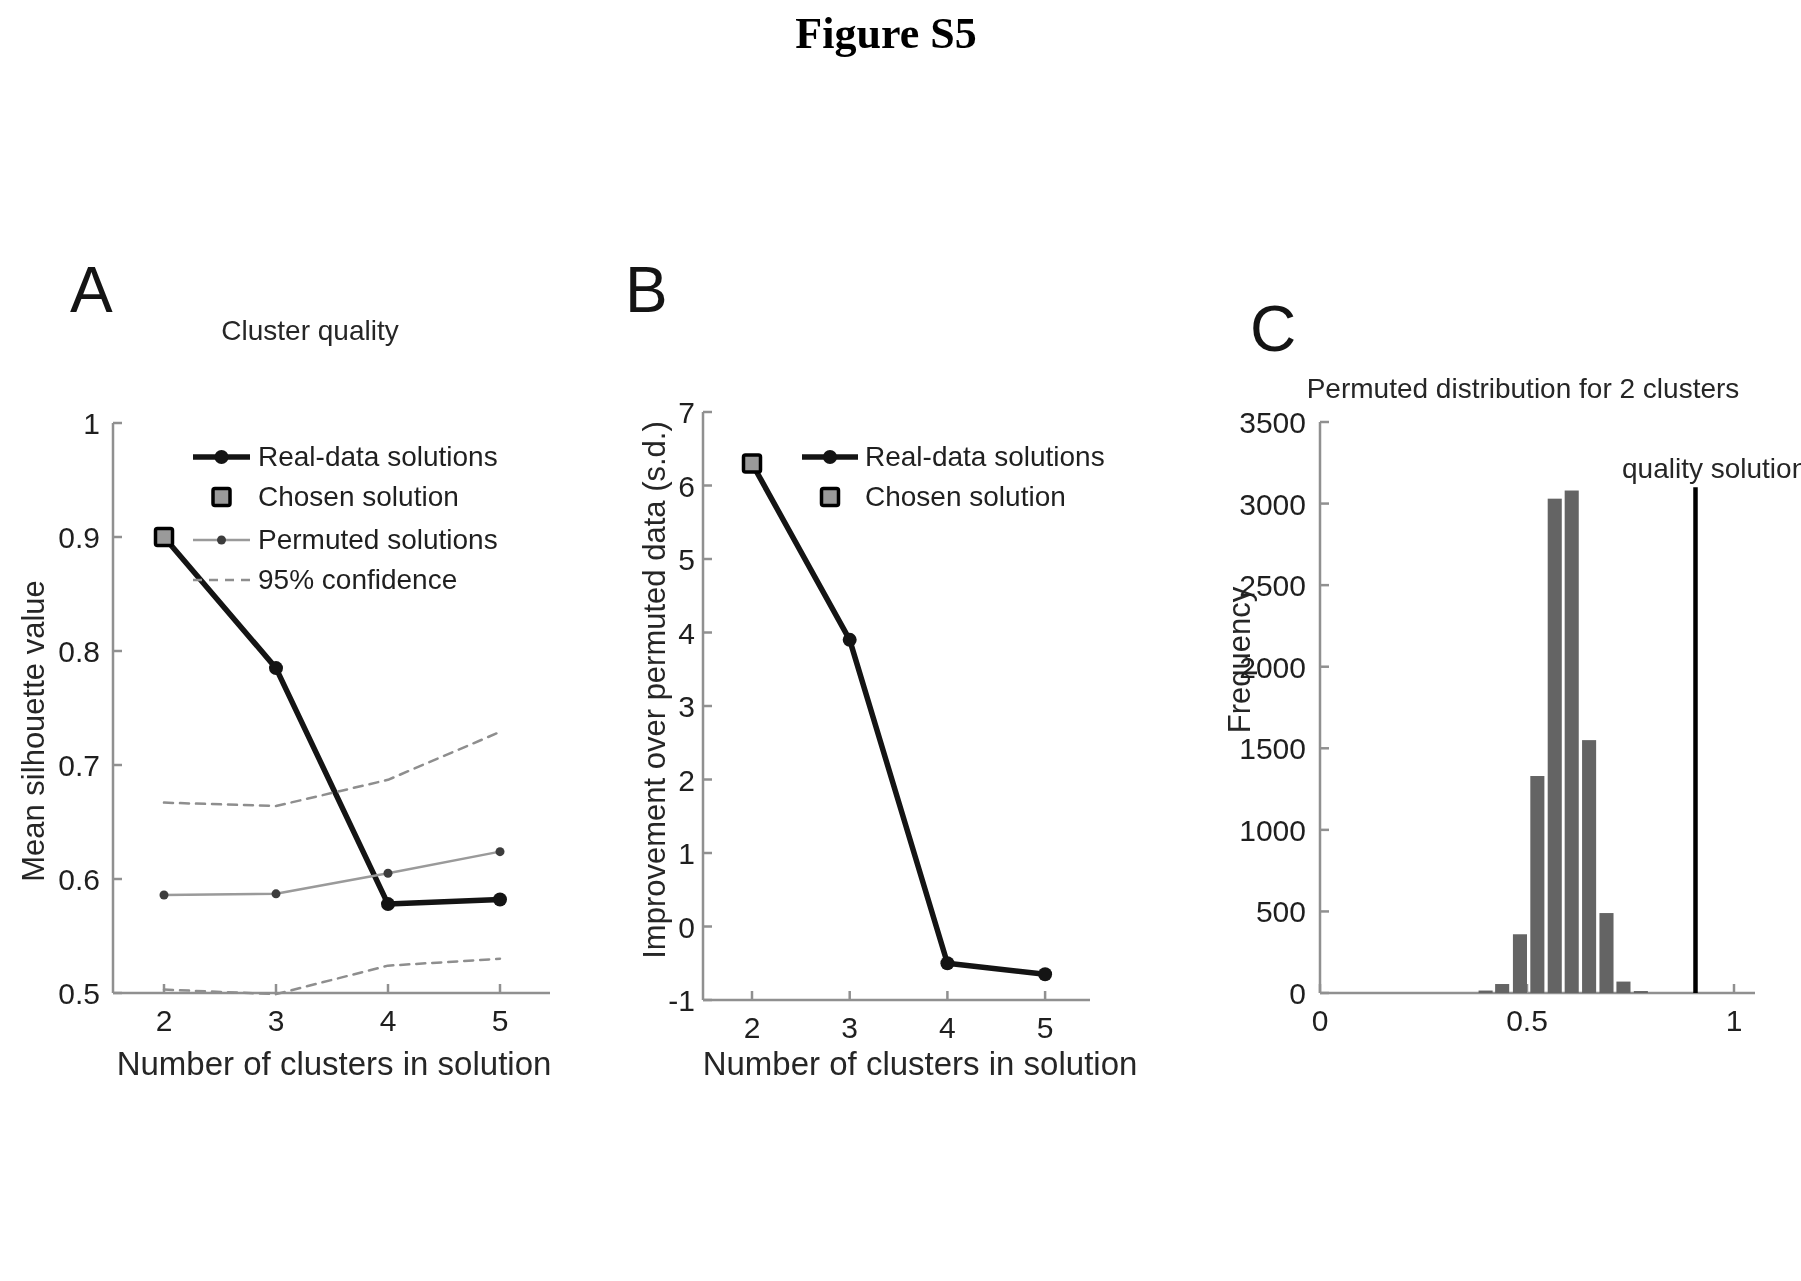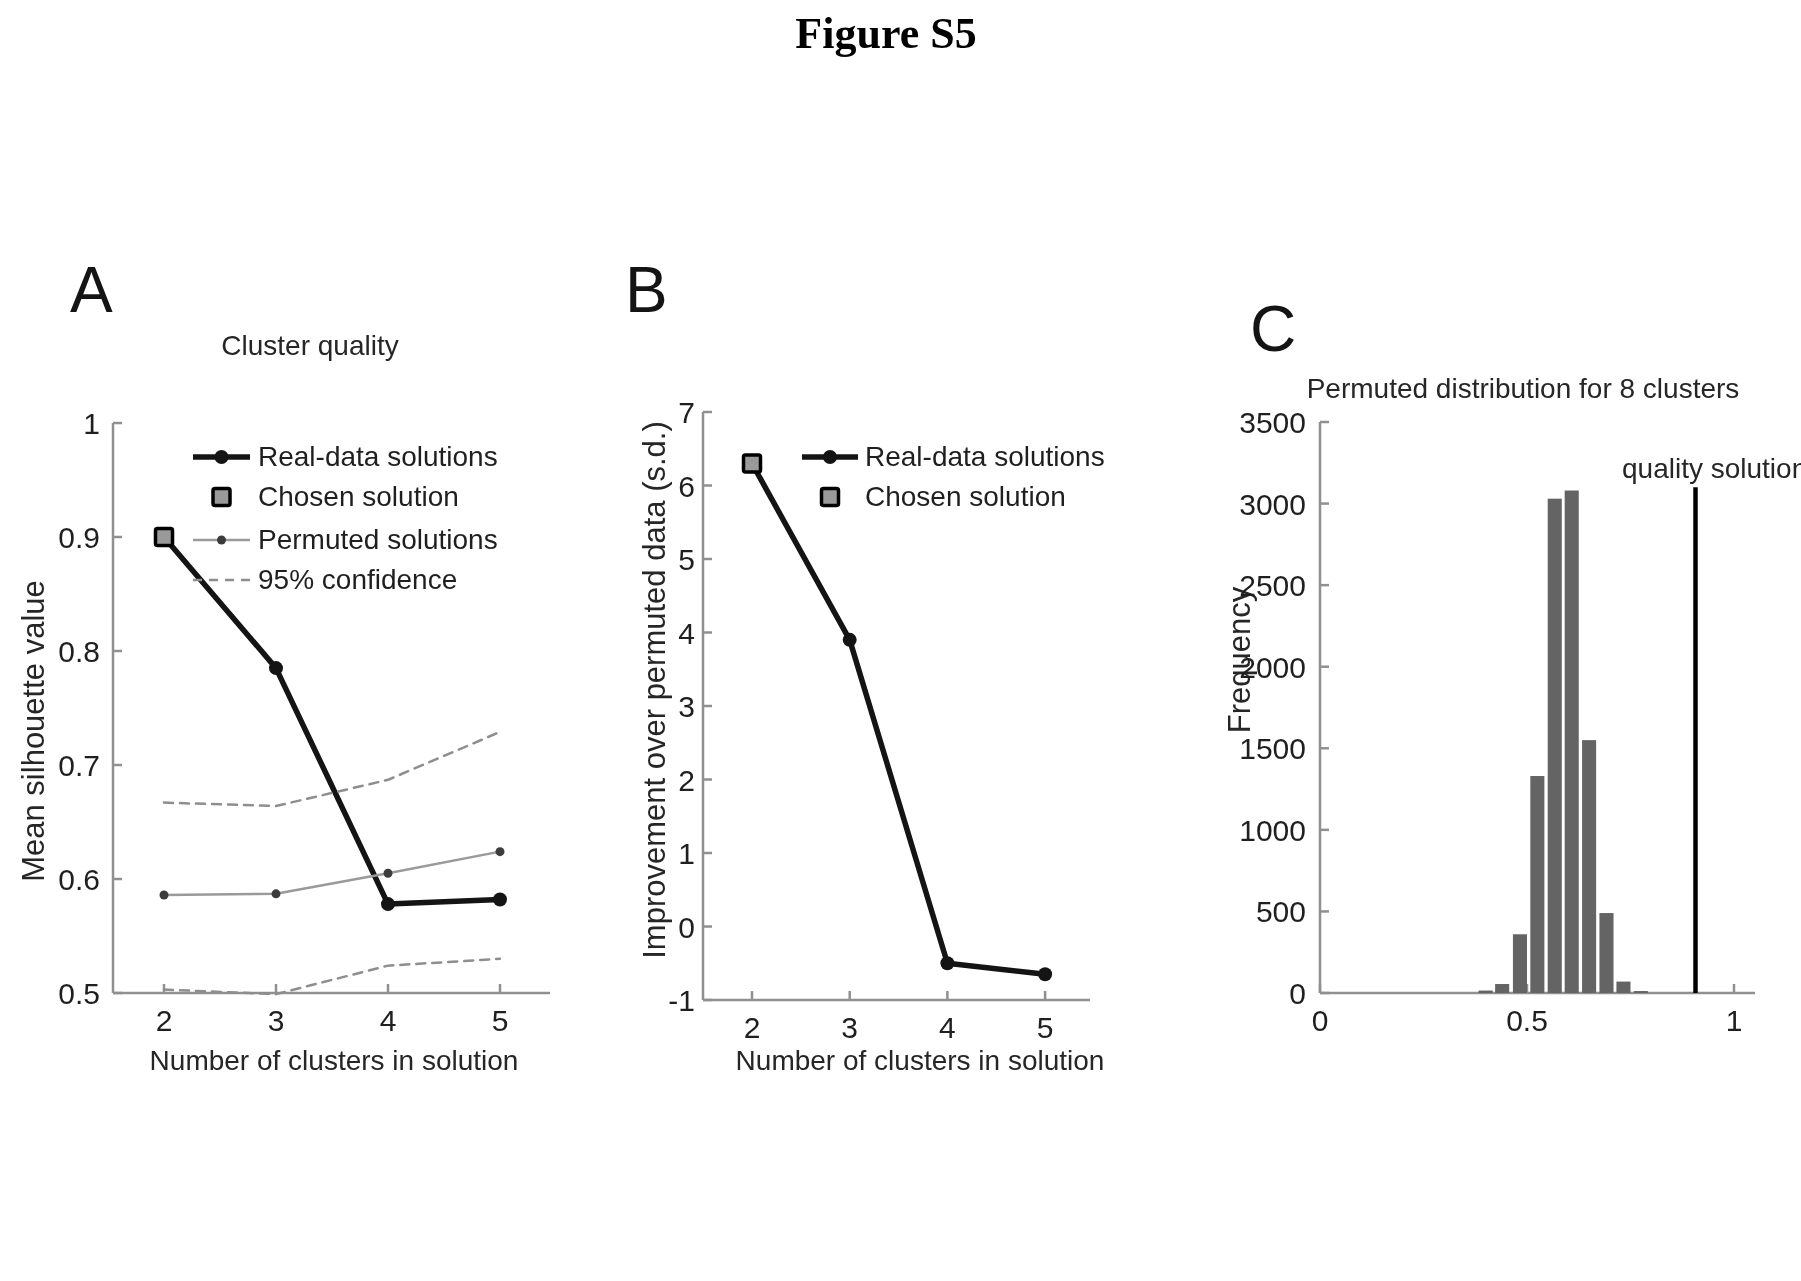--- a/index.html
+++ b/index.html
@@ -7,39 +7,39 @@
         font-family:"Liberation Sans","DejaVu Sans",sans-serif;color:#1f1f1f;}
   .fig-title{position:absolute;top:8px;left:886px;transform:translateX(-50%);
         font-family:"Liberation Serif","DejaVu Serif",serif;font-weight:bold;
         font-size:44px;color:#000;white-space:nowrap;}
   .panel{position:absolute;top:255px;height:840px;}
   #panelA{left:20px;width:560px;}
   #panelB{left:565px;width:545px;}
   #panelC{left:1110px;width:691px;}
   .panel-letter{position:absolute;font-size:64px;line-height:1;color:#141414;}
   .chart-title{position:absolute;font-size:28px;color:#262626;transform:translateX(-50%);white-space:nowrap;}
-  .x-axis-label{position:absolute;font-size:28px;color:#262626;transform:translateX(-50%);white-space:nowrap;}
+  .x-axis-label{position:absolute;font-size:33px;color:#262626;transform:translateX(-50%);white-space:nowrap;}
   .y-axis-label{position:absolute;font-size:31px;color:#262626;text-align:center;
         transform:rotate(-90deg);white-space:nowrap;}
   .annotation{position:absolute;font-size:28px;color:#262626;white-space:nowrap;}
   .plot-svg{position:absolute;left:0;top:0;}
   svg text{font-family:"Liberation Sans","DejaVu Sans",sans-serif;fill:#1f1f1f;}
   svg .tick-label{font-size:30px;}
   svg .legend-label{font-size:28px;}
 </style>
 </head>
 <body>
 
 <div class="page">
 
   <div class="fig-title">Figure S5</div>
 
   <section class="panel" id="panelA">
     <div class="panel-letter" style="left:50px;top:3px">A</div>
-    <div class="chart-title" style="left:290px;top:75px">Cluster quality</div>
+    <div class="chart-title" style="left:290px;top:60px">Cluster quality</div>
     <div class="y-axis-label" style="width:500px;height:32px;left:-238px;top:460px">Mean silhouette value</div>
     <div class="x-axis-label" style="left:314px;top:790px">Number of clusters in solution</div>
     <svg class="plot-svg" id="svgA" width="560" height="840">
         <g>
           <line x1="93" y1="168" x2="93" y2="738" stroke="#909090" stroke-width="2.5"></line>
           <line x1="93" y1="738" x2="530" y2="738" stroke="#909090" stroke-width="2.5"></line>
           <line x1="93" y1="168" x2="102" y2="168" stroke="#909090" stroke-width="2.5"></line>
           <text x="80" y="179" text-anchor="end" class="tick-label">1</text>
           <line x1="93" y1="282" x2="102" y2="282" stroke="#909090" stroke-width="2.5"></line>
           <text x="80" y="293" text-anchor="end" class="tick-label">0.9</text>
@@ -156,21 +156,21 @@
           <g>
             <rect x="256.5" y="233.5" width="17" height="17" rx="2" fill="#9a9a9a" stroke="#000000" stroke-width="3.5"></rect>
             <text x="300" y="251" class="legend-label">Chosen solution</text>
           </g>
         </g>
       </svg>
   </section>
 
   <section class="panel" id="panelC">
     <div class="panel-letter" style="left:140px;top:42px">C</div>
-    <div class="chart-title" style="left:413px;top:118px">Permuted distribution for 8 clusters</div>
+    <div class="chart-title" style="left:413px;top:118px">Permuted distribution for 2 clusters</div>
     <div class="y-axis-label" style="width:240px;height:32px;left:8px;top:389px">Frequency</div>
     <div class="annotation" style="left:512px;top:198px">quality solution</div>
     <svg class="plot-svg" id="svgC" width="691" height="840">
         <g>
           <line x1="210" y1="167" x2="210" y2="738" stroke="#909090" stroke-width="2.5"></line>
           <line x1="210" y1="738" x2="645" y2="738" stroke="#909090" stroke-width="2.5"></line>
           <line x1="210" y1="167" x2="219" y2="167" stroke="#909090" stroke-width="2.5"></line>
           <text x="196" y="178" text-anchor="end" class="tick-label">3500</text>
           <line x1="210" y1="248.57142857142856" x2="219" y2="248.57142857142856" stroke="#909090" stroke-width="2.5"></line>
           <text x="196" y="259.57142857142856" text-anchor="end" class="tick-label">3000</text>

